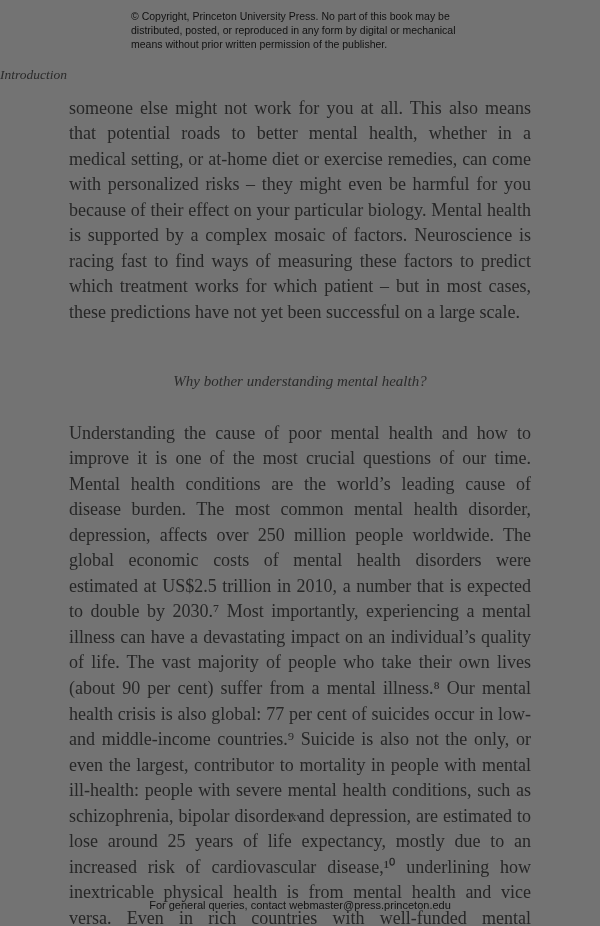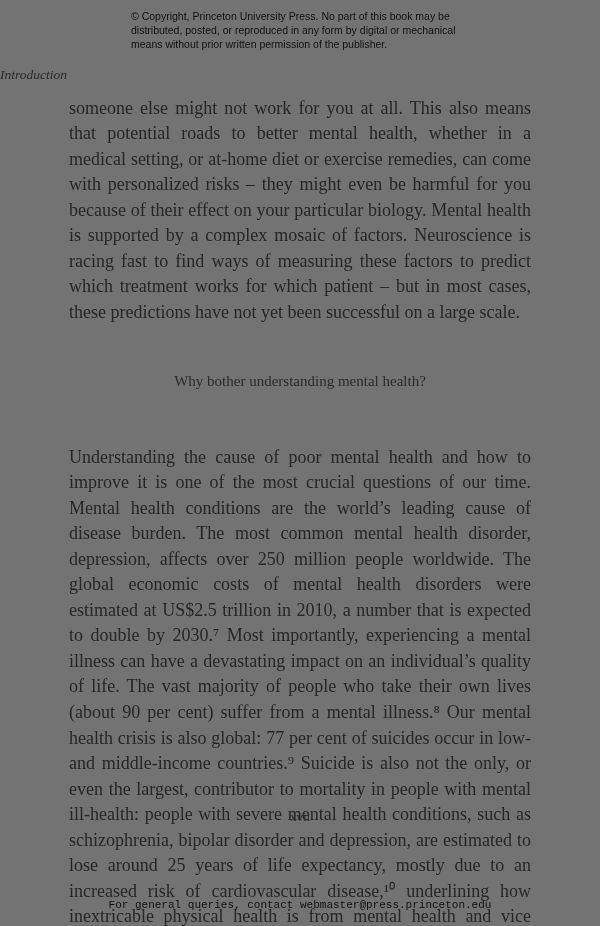--- a/index.html
+++ b/index.html
@@ -38,41 +38,42 @@
     font-size: 18px;
     line-height: 1.42;
     text-align: justify;
     color: #262626;
   }
   .body-text.first {
     margin-top: 13px;
   }
   .section-heading {
     text-align: center;
+    font-style: italic;
     font-weight: normal;
     font-size: 15px;
     color: #2a2a2a;
-    margin: 47px 0 55px 0;
+    margin: 47px 0 31px 0;
   }
   .page-number {
     position: absolute;
     top: 809px;
     left: 0;
     width: 100%;
     text-align: center;
     font-size: 13px;
     color: #2a2a2a;
   }
   .footer-note {
     position: absolute;
     top: 899px;
     left: 0;
     width: 100%;
     text-align: center;
-    font-family: Liberation Mono, monospace;
+    font-family: Liberation Sans, sans-serif;
     font-size: 11px;
     color: #111111;
   }
 </style>
 </head>
 <body>
 
 <div class="page">
 
   <div class="copyright">© Copyright, Princeton University Press. No part of this book may be distributed, posted, or reproduced in any form by digital or mechanical means without prior written permission of the publisher.</div>

